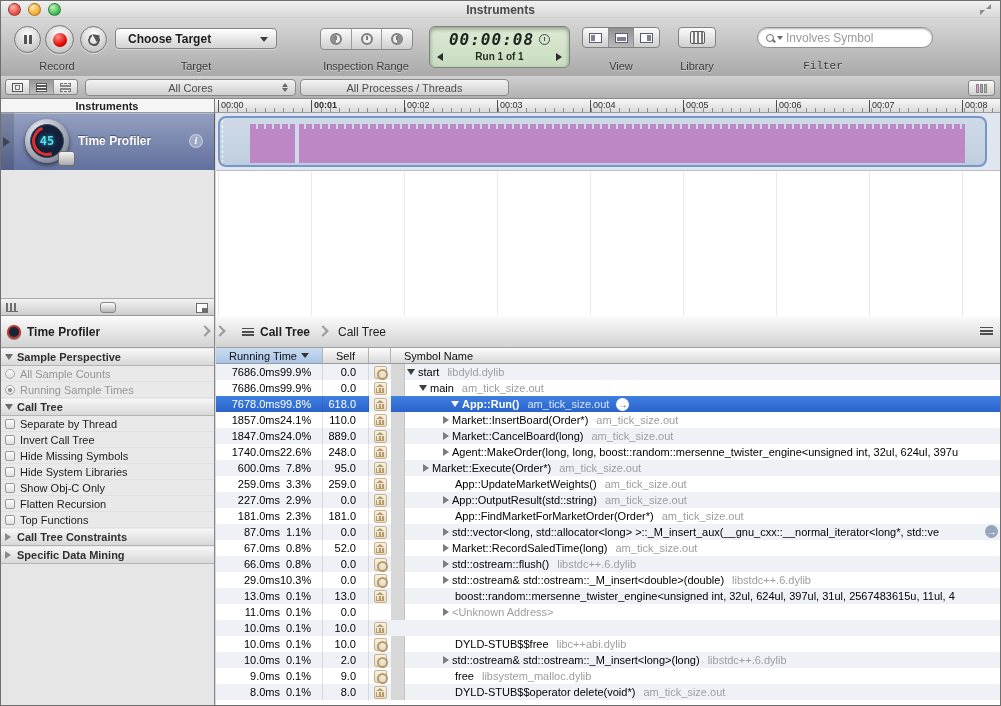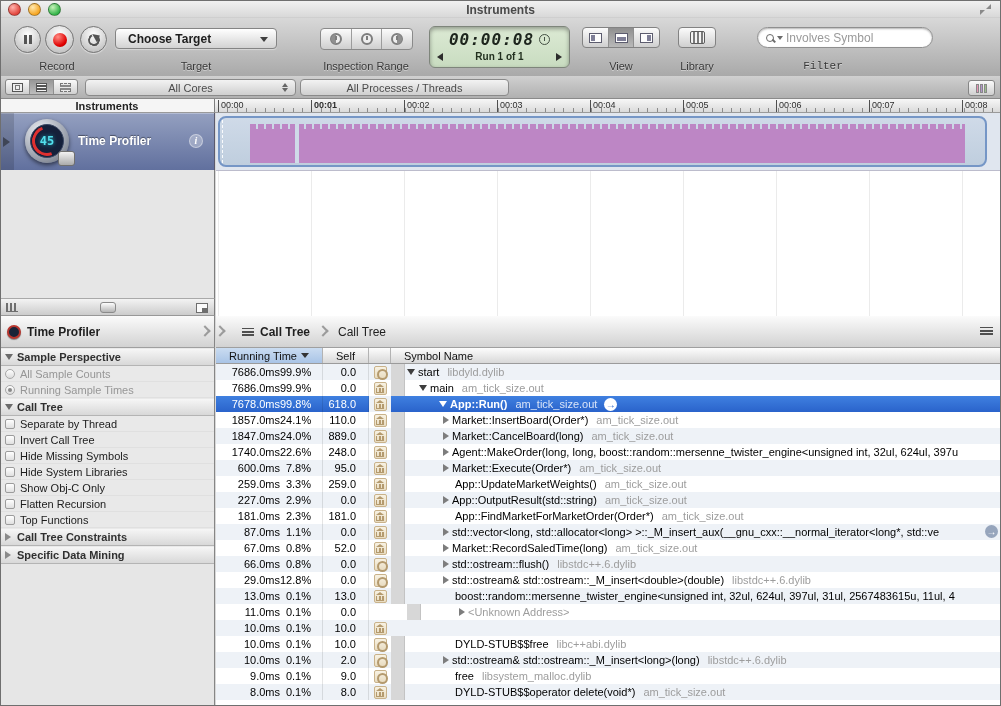--- a/index.html
+++ b/index.html
@@ -572,21 +572,21 @@
       </div>
       <div class="row odd sel">
         <div class="c-time">
           <span class="t">7678.0ms</span>
           <span class="p">99.8%</span>
         </div>
         <div class="c-self">618.0</div>
         <div class="c-icon">
           <span class="icn bank"></span>
         </div>
-        <div class="c-sym" style="padding-left: 48px; border-radius: 7px;">
+        <div class="c-sym" style="padding-left: 60px; border-radius: 7px;">
           <span class="disc open"></span>
           <span class="sym-t">App::Run()</span>
           <span class="mod">am_tick_size.out</span>
           <span class="fa white"></span>
         </div>
       </div>
       <div class="row even">
         <div class="c-time">
           <span class="t">1857.0ms</span>
           <span class="p">24.1%</span>
@@ -632,21 +632,21 @@
       </div>
       <div class="row odd">
         <div class="c-time">
           <span class="t">600.0ms</span>
           <span class="p">7.8%</span>
         </div>
         <div class="c-self">95.0</div>
         <div class="c-icon">
           <span class="icn bank"></span>
         </div>
-        <div class="c-sym" style="padding-left: 52px; text-align: center;">
+        <div class="c-sym" style="padding-left: 32px; text-align: center;">
           <span class="disc closed"></span>
           <span class="sym-t">Market::Execute(Order*)</span>
           <span class="mod">am_tick_size.out</span>
         </div>
       </div>
       <div class="row even">
         <div class="c-time">
           <span class="t">259.0ms</span>
           <span class="p">3.3%</span>
         </div>
@@ -731,21 +731,21 @@
         </div>
         <div class="c-sym" style="padding-left: 52px;">
           <span class="disc closed"></span>
           <span class="sym-t">std::ostream::flush()</span>
           <span class="mod">libstdc++.6.dylib</span>
         </div>
       </div>
       <div class="row even">
         <div class="c-time">
           <span class="t">29.0ms</span>
-          <span class="p">12.8%</span>
+          <span class="p">10.3%</span>
         </div>
         <div class="c-self">0.0</div>
         <div class="c-icon">
           <span class="icn gear"></span>
         </div>
         <div class="c-sym" style="padding-left: 52px;">
           <span class="disc closed"></span>
           <span class="sym-t">std::ostream&amp; std::ostream::_M_insert&lt;double&gt;(double)</span>
           <span class="mod">libstdc++.6.dylib</span>
         </div>
@@ -764,21 +764,21 @@
           <span class="sym-t">boost::random::mersenne_twister_engine&lt;unsigned int, 32ul, 624ul, 397ul, 31ul, 2567483615u, 11ul, 4</span>
         </div>
       </div>
       <div class="row even">
         <div class="c-time">
           <span class="t">11.0ms</span>
           <span class="p">0.1%</span>
         </div>
         <div class="c-self">0.0</div>
         <div class="c-icon"></div>
-        <div class="c-sym" style="padding-left: 52px; margin-left: 16px;">
+        <div class="c-sym" style="padding-left: 52px;">
           <span class="disc closed"></span>
           <span class="sym-t gray">&lt;Unknown Address&gt;</span>
         </div>
       </div>
       <div class="row odd">
         <div class="c-time">
           <span class="t">10.0ms</span>
           <span class="p">0.1%</span>
         </div>
         <div class="c-self">10.0</div>

